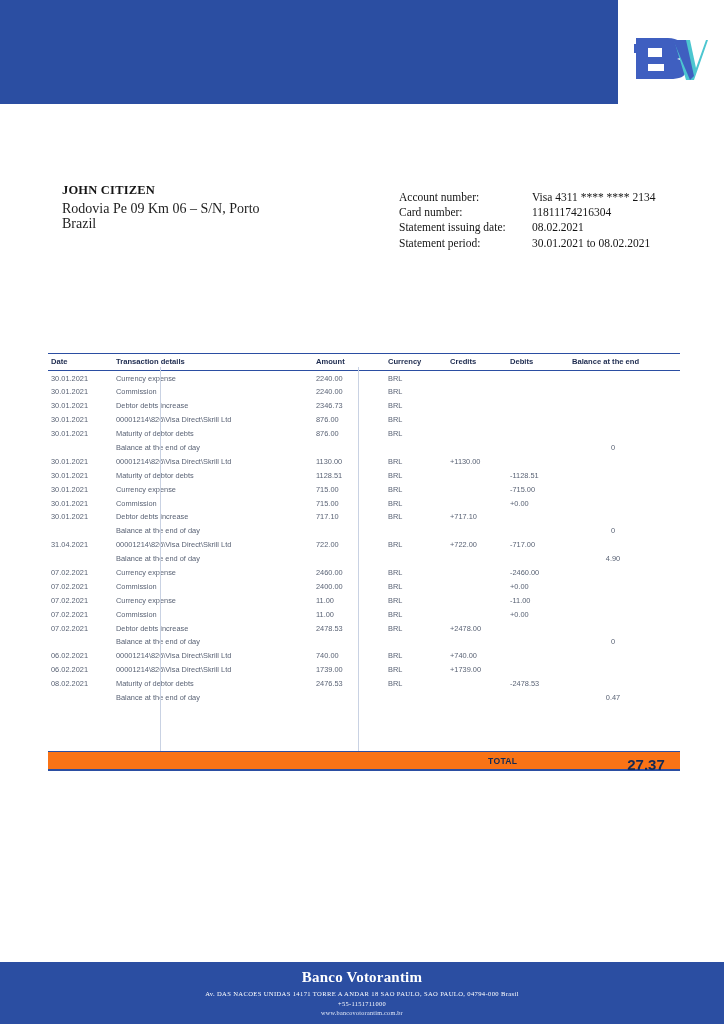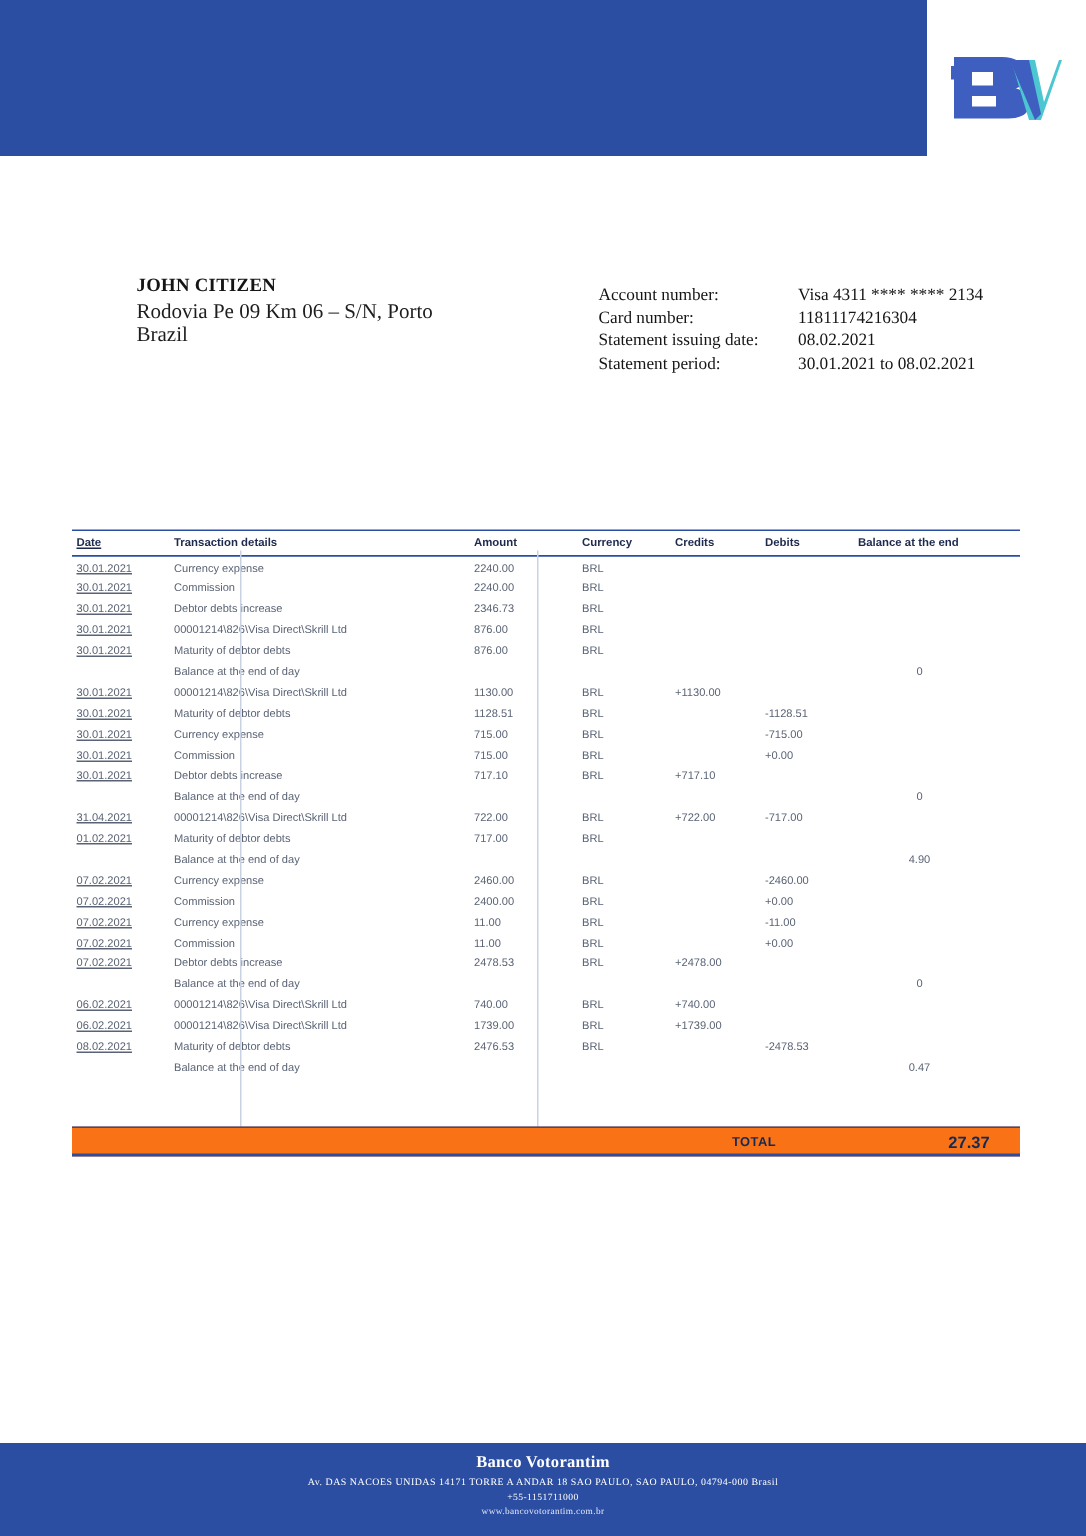--- a/index.html
+++ b/index.html
@@ -41,21 +41,20 @@
   .logo-svg { display: block; }
 
   
   .customer {
     position: absolute;
     left: 62px;
     top: 183px;
     width: 310px;
     font-family: "Liberation Serif", serif;
     color: #151515;
-    margin-left: 29px;
   }
   .customer-name {
     font-weight: bold;
     font-size: 12.5px;
     letter-spacing: .2px;
     margin-bottom: 3px;
   }
   .customer-addr {
     font-size: 14px;
     line-height: 15.2px;
@@ -113,21 +112,21 @@
   table.stmt tbody td {
     padding: 2.5px 0 2.4px 0;
     vertical-align: top;
     white-space: nowrap;
     color: #5a6375;
   }
   tr.balance-row td {
     color: #5a6375;
   }
 
-  .c-date   { width: 68px; padding-left: 3px !important; text-decoration: underline; }
+  .c-date   { width: 68px; padding-left: 3px !important; }
   .c-det    { width: 200px; }
   .c-amt    { width: 72px; }
   .c-cur    { width: 62px; }
   .c-cred   { width: 60px; }
   .c-deb    { width: 62px; }
   .c-bal    { width: 108px; text-align: left; }
 
   td.c-bal, th.c-bal { padding-left: 0; }
   .bal-val { display: inline-block; width: 100%; text-align: center; padding-right: 26px; }
 
@@ -169,41 +168,41 @@
     color: #132a55;
     letter-spacing: .3px;
   }
   .total-value {
     position: absolute;
     left: 556px;
     top: 3.5px;
     width: 110px;
     text-align: center;
     padding-right: 26px;
-    font-size: 11px;
+    font-size: 15px;
     font-weight: bold;
     color: #132a55;
   }
 
   
   .footer {
     position: absolute;
     left: 0;
     bottom: 0;
     width: 724px;
     height: 62px;
     background: #2b4ea2;
     color: #ffffff;
     text-align: center;
     padding-top: 7px;
   }
   .footer-name {
     font-family: "Liberation Serif", serif;
     font-weight: bold;
-    font-size: 11px;
+    font-size: 15px;
     letter-spacing: .2px;
     margin-bottom: 3px;
   }
   .footer-addr {
     font-family: "Liberation Serif", serif;
     font-size: 6.6px;
     letter-spacing: .35px;
     line-height: 9.5px;
   }
   .footer-phone {
@@ -391,29 +390,20 @@
           </tr>
           <tr>
             <td class="c-date">31.04.2021</td>
             <td class="c-det">00001214\826\Visa Direct\Skrill Ltd</td>
             <td class="c-amt">722.00</td>
             <td class="c-cur">BRL</td>
             <td class="c-cred">+722.00</td>
             <td class="c-deb">-717.00</td>
             <td class="c-bal"><span class="bal-val"></span></td>
           </tr>
-          <tr>
-            <td class="c-date">01.02.2021</td>
-            <td class="c-det">Maturity of debtor debts</td>
-            <td class="c-amt">717.00</td>
-            <td class="c-cur">BRL</td>
-            <td class="c-cred"></td>
-            <td class="c-deb"></td>
-            <td class="c-bal"><span class="bal-val"></span></td>
-          </tr>
           <tr class="balance-row">
             <td class="c-date"></td>
             <td class="c-det">Balance at the end of day</td>
             <td class="c-amt"></td>
             <td class="c-cur"></td>
             <td class="c-cred"></td>
             <td class="c-deb"></td>
             <td class="c-bal"><span class="bal-val">4.90</span></td>
           </tr>
           <tr>

